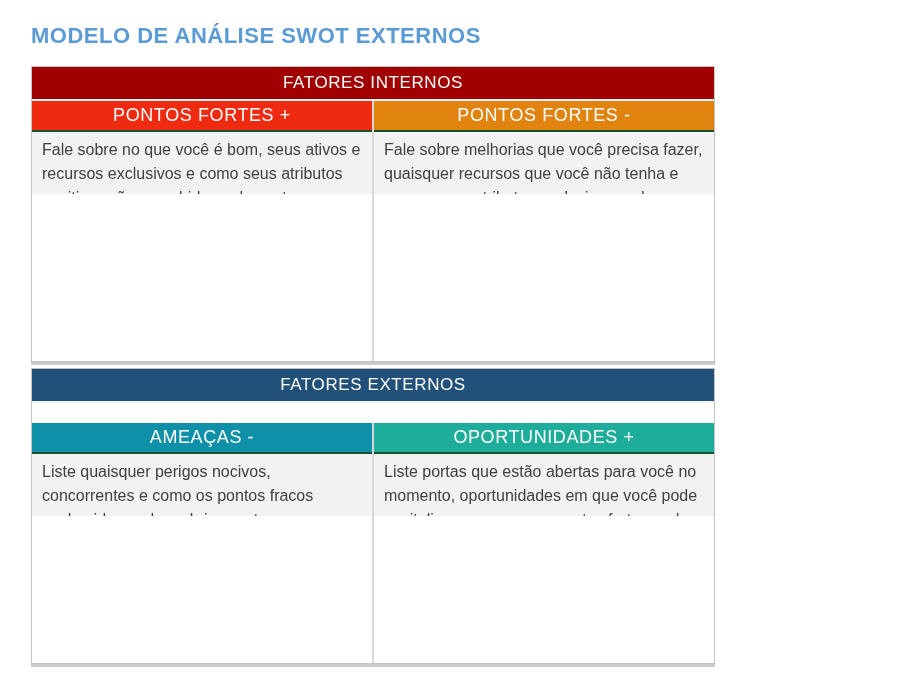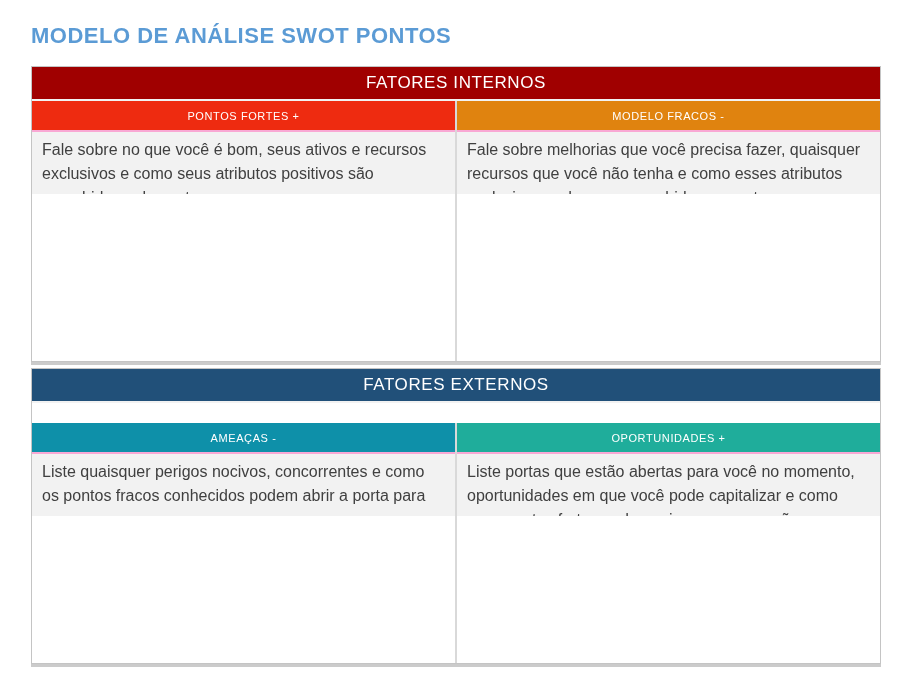--- a/index.html
+++ b/index.html
@@ -21,21 +21,21 @@
   .page{width:900px;height:688px;position:relative;}
   .page-title{
     margin:24px 0 0 31px;
     font-size:22px;
     font-weight:bold;
     letter-spacing:0.5px;
     color:var(--title-color);
     line-height:24px;
   }
   .swot-table{
-    width:850px;
+    width:684px;
     margin-left:31px;
     height:296px;
     display:flex;
     flex-direction:column;
     border:1px solid var(--outer-border);
     box-shadow:0 3px 0 #CBCBCB;
     background:#FFFFFF;
   }
   .swot-table.internal{margin-top:18px;}
   .swot-table.external{margin-top:6px;gap:20px;}
@@ -66,23 +66,23 @@
     background:#FFFFFF;
     min-width:0;
   }
   .subheader{
     height:31px;
     flex:0 0 31px;
     display:flex;
     align-items:center;
     justify-content:center;
     color:#FFFFFF;
-    font-size:11px;
+    font-size:18px;
     letter-spacing:0.6px;
-    border-bottom:2px solid #f9a8d4;
+    border-bottom:2px solid #14532d;
   }
   .subheader.strengths{background:var(--strengths-bg);}
   .subheader.weaknesses{background:var(--weaknesses-bg);}
   .subheader.opportunities{background:var(--opportunities-bg);}
   .subheader.threats{background:var(--threats-bg);}
   .desc{
     flex:0 0 62px;
     height:62px;
     background:var(--desc-bg);
     color:var(--desc-text);
@@ -93,32 +93,32 @@
   .empty-cell{
     flex:1;
     background:#FFFFFF;
   }
 </style>
 </head>
 <body>
 
 <div class="page">
 
-  <h1 class="page-title">MODELO DE ANÁLISE SWOT PONTOS</h1>
+  <h1 class="page-title">MODELO DE ANÁLISE SWOT EXTERNOS</h1>
 
   <section class="swot-table internal">
     <div class="band internal-band">FATORES INTERNOS</div>
     <div class="cols">
       <div class="col">
         <div class="subheader strengths">PONTOS FORTES +</div>
         <div class="desc">Fale sobre no que você é bom, seus ativos e recursos exclusivos e como seus atributos positivos são percebidos pelos outros.</div>
         <div class="empty-cell"></div>
       </div>
       <div class="col">
-        <div class="subheader weaknesses">MODELO FRACOS -</div>
+        <div class="subheader weaknesses">PONTOS FORTES -</div>
         <div class="desc">Fale sobre melhorias que você precisa fazer, quaisquer recursos que você não tenha e como esses atributos exclusivos podem ser percebidos por outros.</div>
         <div class="empty-cell"></div>
       </div>
     </div>
   </section>
 
   <section class="swot-table external">
     <div class="band external-band">FATORES EXTERNOS</div>
     <div class="cols">
       <div class="col">

